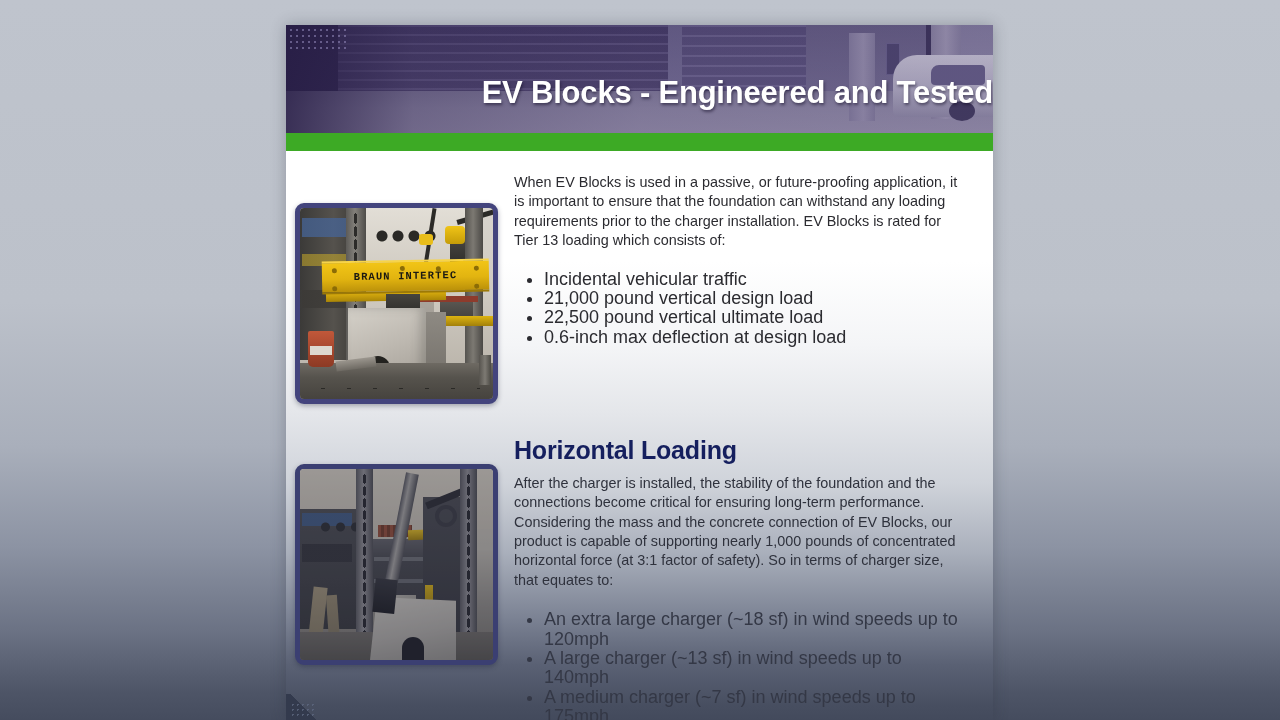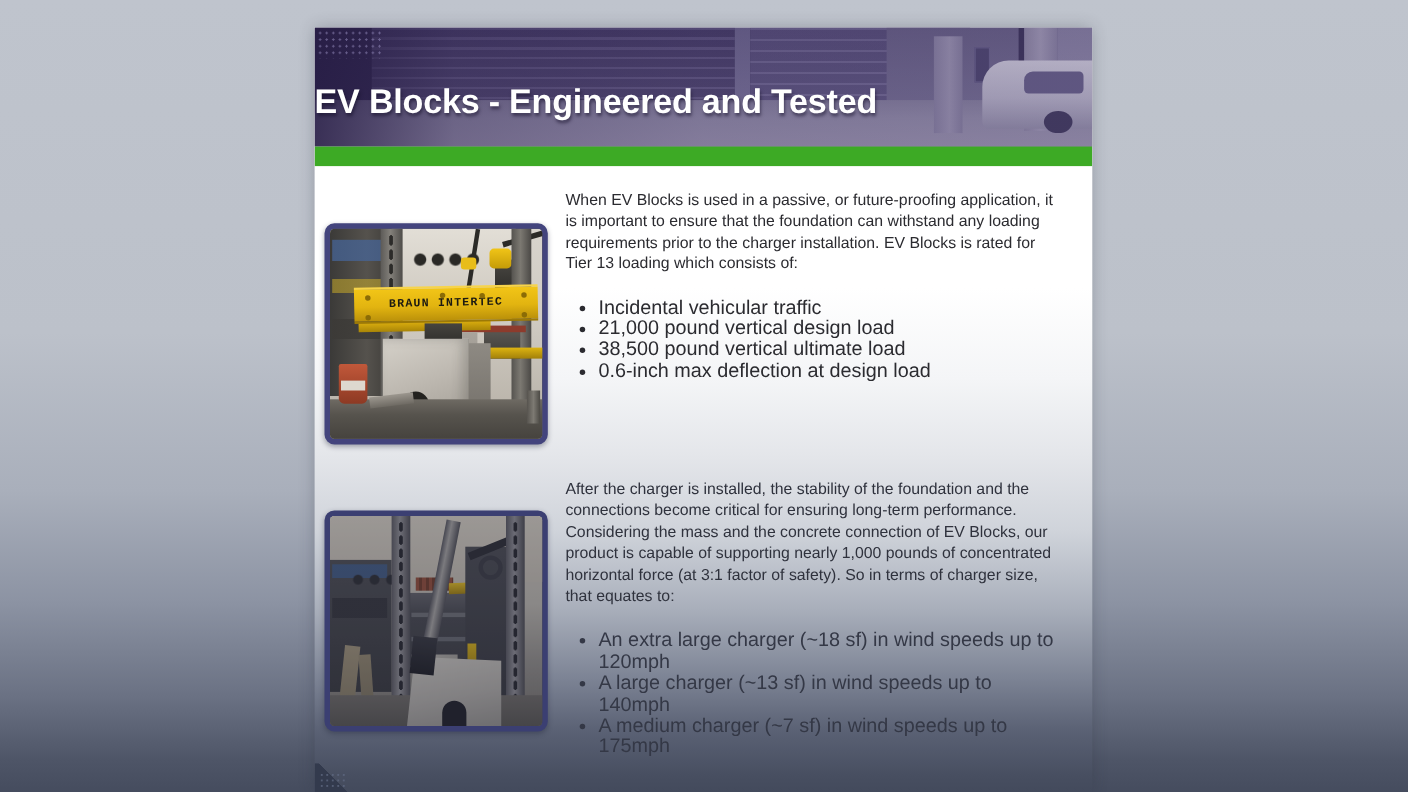--- a/index.html
+++ b/index.html
@@ -134,21 +134,21 @@
   }
   #banner-dots {
     position: absolute; left: 2px; top: 2px; width: 60px; height: 26px;
     background-image: radial-gradient(rgba(150,140,190,.55) 1px, transparent 1px);
     background-size: 6px 6px;
   }
 
   #banner-title {
     position: absolute;
     left: 0; right: 0; top: 50px;
-    text-align: left;
+    text-align: right;
     color: #ffffff;
     font-size: 31px;
     font-weight: bold;
     letter-spacing: -.2px;
     text-shadow: 1px 2px 3px rgba(20,15,40,.55);
     white-space: nowrap;
   }
 
   
   #green-bar {
@@ -430,21 +430,21 @@
             <div class="p1-bucket-l"></div>
             <div class="p1-cylinder"></div>
           </div>
         </div>
 
         <div class="text-col">
           <p class="body" id="para-vertical">When EV Blocks is used in a passive, or future-proofing application, it is important to ensure that the foundation can withstand any loading requirements prior to the charger installation. EV Blocks is rated for Tier 13 loading which consists of:</p>
           <ul id="list-vertical">
             <li>Incidental vehicular traffic</li>
             <li>21,000 pound vertical design load</li>
-            <li>38,500 pound vertical ultimate load</li>
+            <li>22,500 pound vertical ultimate load</li>
             <li>0.6-inch max deflection at design load</li>
           </ul>
         </div>
       </div>
 
       <div class="section" id="section-horizontal">
 
         <div class="figure-col">
           <div class="figure" id="figure-horizontal">
             <div class="p2-bg"></div>
@@ -469,20 +469,21 @@
             <div class="p2-floor"></div>
             <div class="p2-block-top"></div>
             <div class="p2-block"></div>
             <div class="p2-ram-head"></div>
             <div class="p2-arch"></div>
             <div class="p2-dark"></div>
           </div>
         </div>
 
         <div class="text-col">
+          <h2 id="heading-horizontal">Horizontal Loading</h2>
           <p class="body" id="para-horizontal">After the charger is installed, the stability of the foundation and the connections become critical for ensuring long-term performance. Considering the mass and the concrete connection of EV Blocks, our product is capable of supporting nearly 1,000 pounds of concentrated horizontal force (at 3:1 factor of safety). So in terms of charger size, that equates to:</p>
           <ul id="list-horizontal">
             <li>An extra large charger (~18 sf) in wind speeds up to 120mph</li>
             <li>A large charger (~13 sf) in wind speeds up to 140mph</li>
             <li>A medium charger (~7 sf) in wind speeds up to 175mph</li>
           </ul>
         </div>
       </div>
 
     </div>

